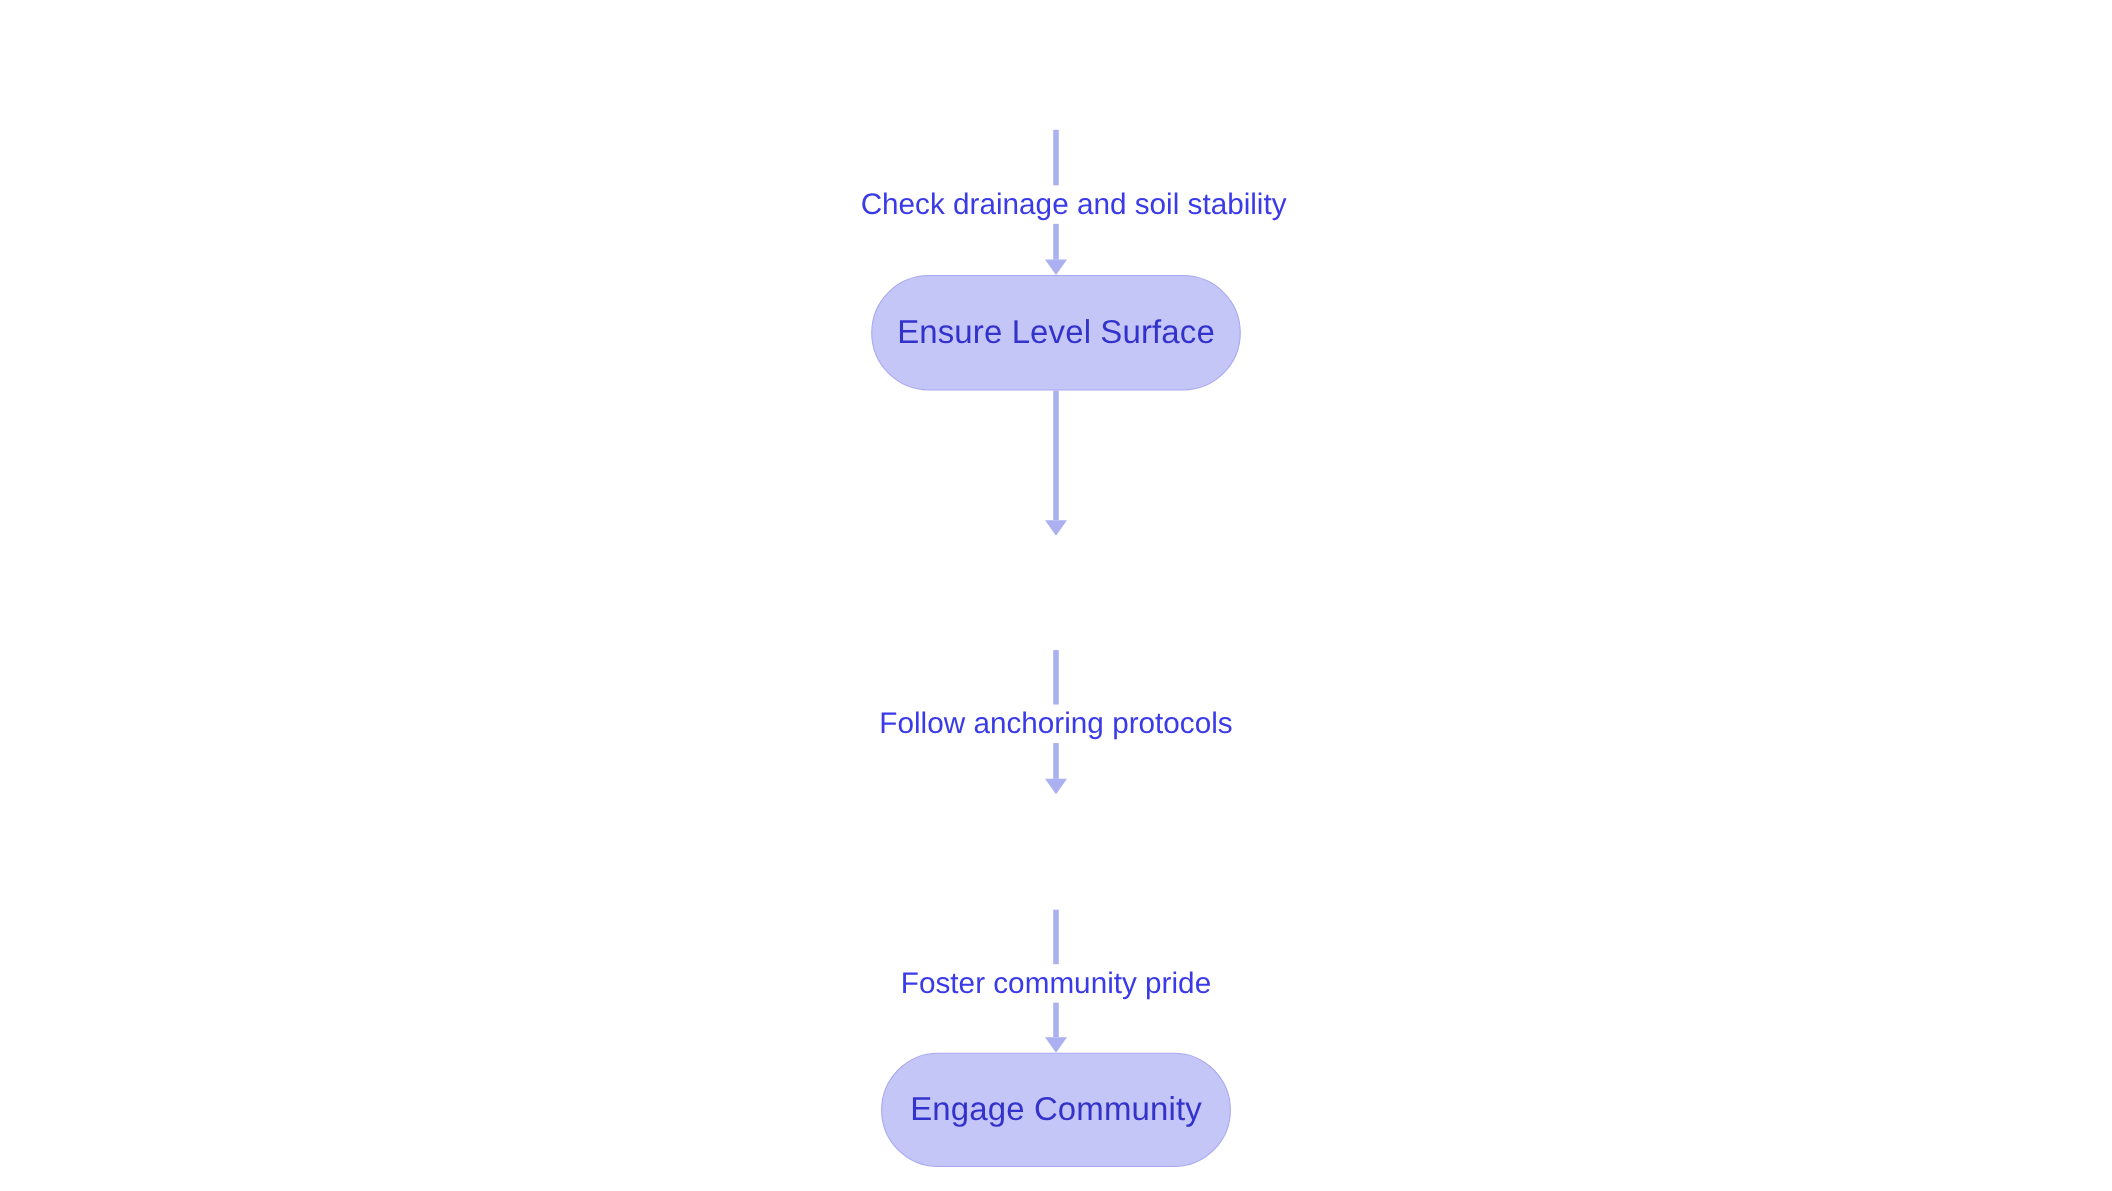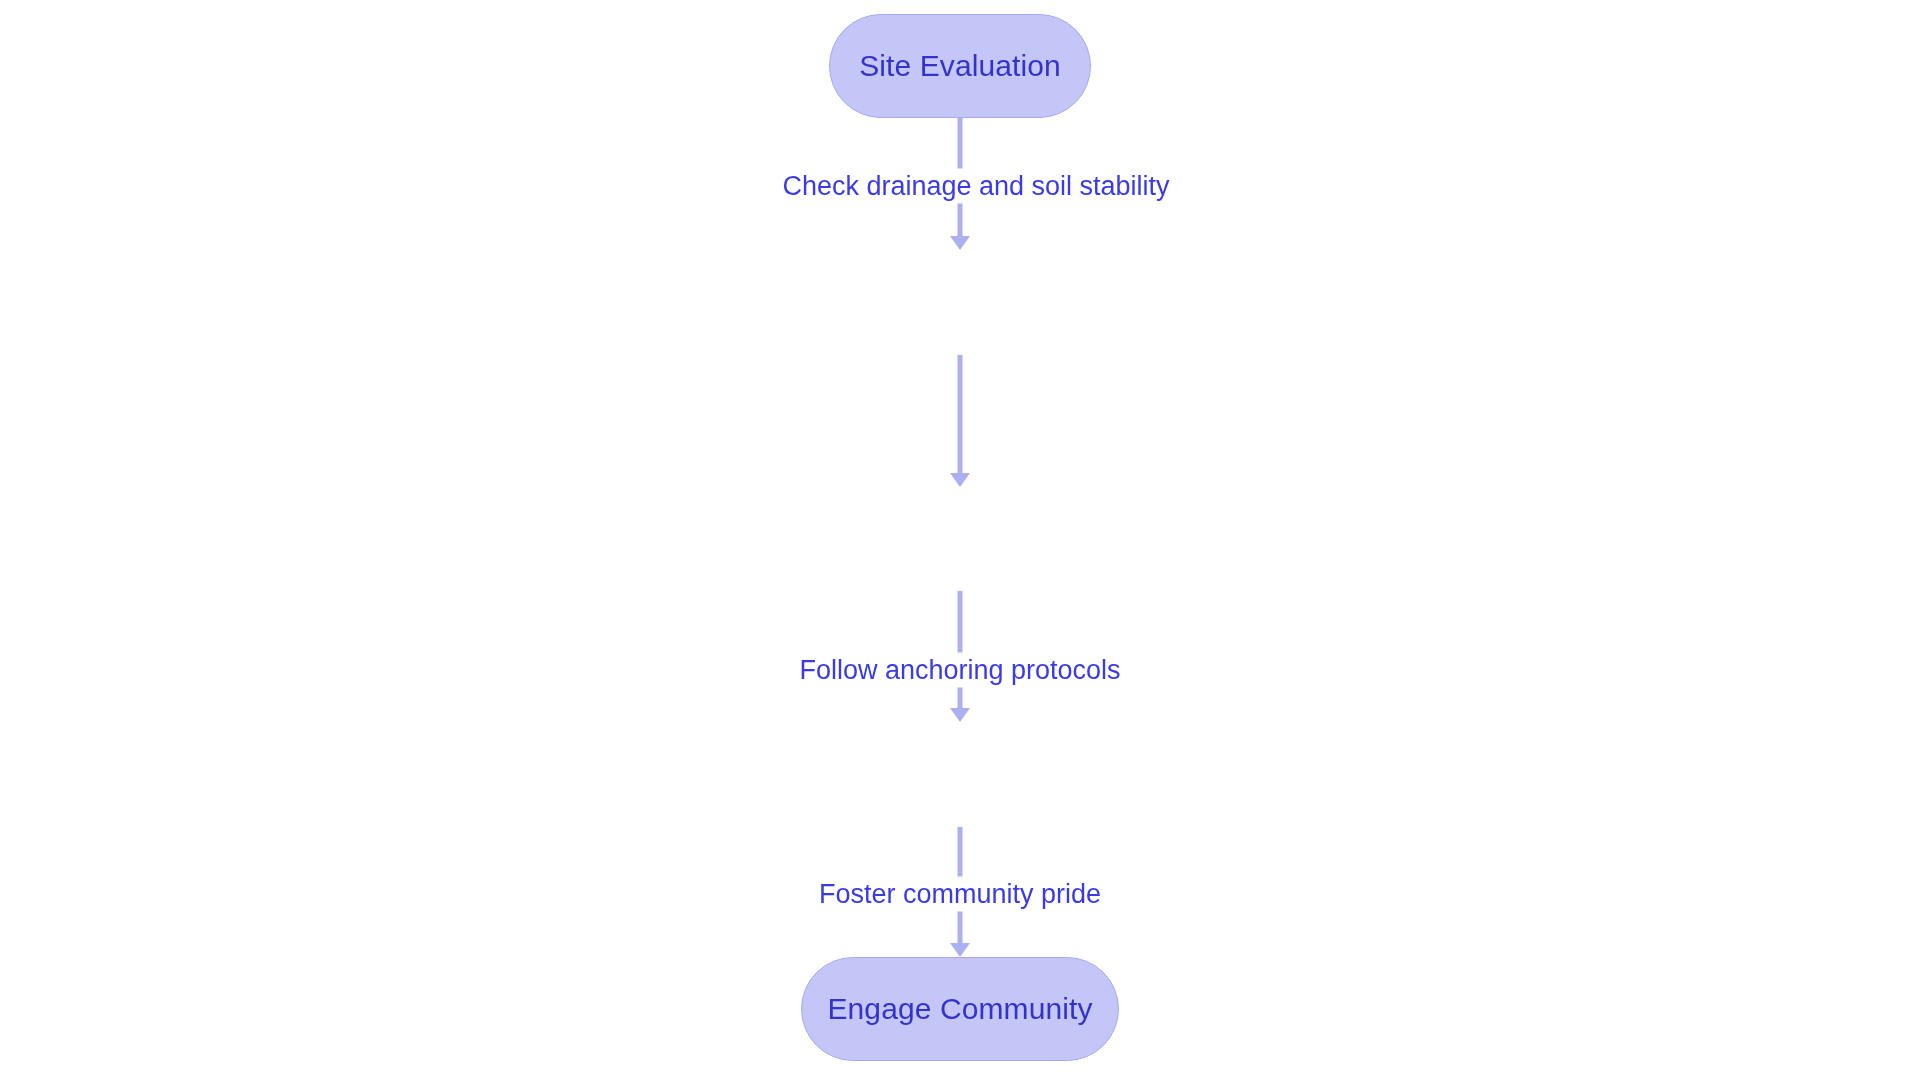--- a/index.html
+++ b/index.html
@@ -91,36 +91,36 @@
     font-weight: 400;
     line-height: 1;
     white-space: nowrap;
     background: #ffffff;
     padding: 4px 6px;
     z-index: 4;
   }
 
   #edge-label-0 { top: 186px; margin-left: 16px; }
   #edge-label-1 { top: 422px; }
-  #edge-label-2 { top: 658px; margin-top: 12px; }
+  #edge-label-2 { top: 658px; }
   #edge-label-3 { top: 894px; }
 </style>
 </head>
 <body>
 
 <div id="flowchart-canvas">
 
-  <div class="node" id="node-0">
-    <span class="node-label">Site Evaluation</span>
-  </div>
 
   <div class="edge-line" id="edge-line-0"></div>
   <div class="edge-arrow" id="edge-arrow-0"></div>
   <div class="edge-label" id="edge-label-0">Check drainage and soil stability</div>
 
+  <div class="node" id="node-1">
+    <span class="node-label">Ensure Level Surface</span>
+  </div>
 
   <div class="edge-line" id="edge-line-1"></div>
   <div class="edge-arrow" id="edge-arrow-1"></div>
 
 
   <div class="edge-line" id="edge-line-2"></div>
   <div class="edge-arrow" id="edge-arrow-2"></div>
   <div class="edge-label" id="edge-label-2">Follow anchoring protocols</div>
 
 

